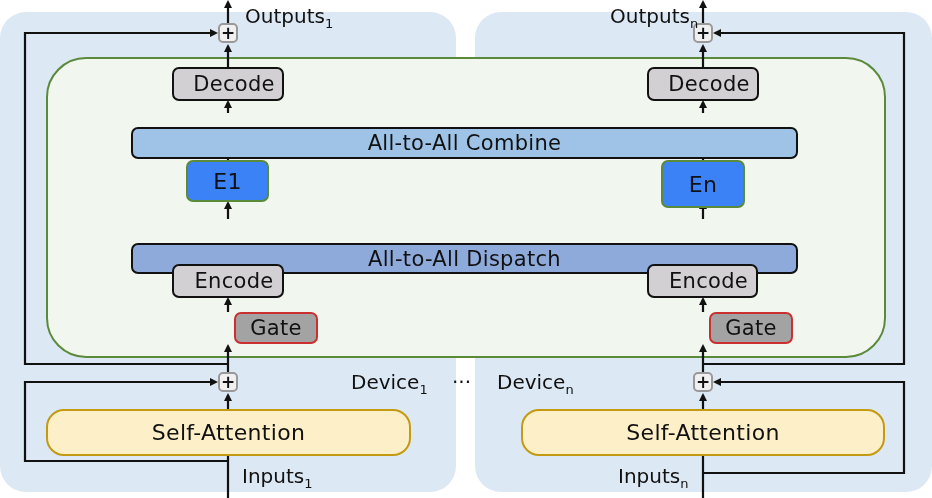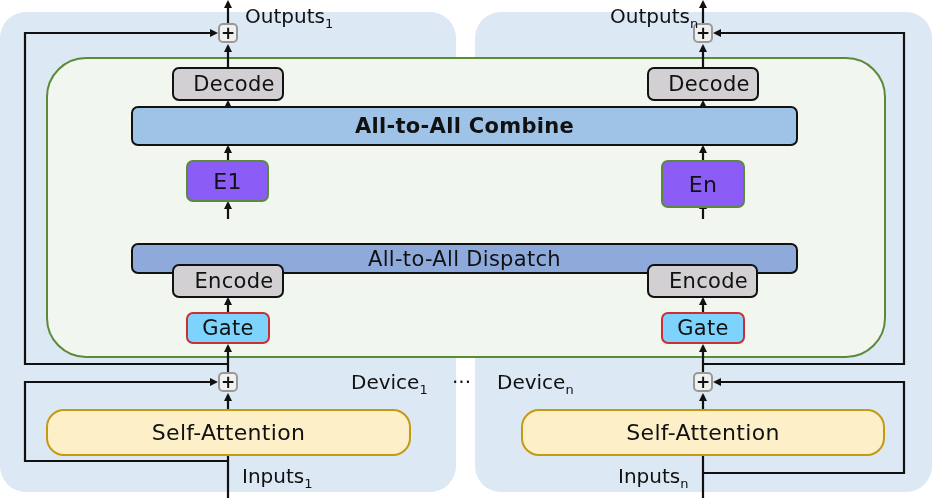--- a/index.html
+++ b/index.html
@@ -2,22 +2,22 @@
 <html><head>
 <meta charset="utf-8">
 <style>
   html,body{margin:0;padding:0;background:#ffffff;}
   body{width:932px;height:498px;position:relative;overflow:hidden;font-family:"DejaVu Sans","Liberation Sans",sans-serif;color:#111;}
   .abs{position:absolute;}
   .panel{background:#dde8f5;border-radius:26px;}
   .inner{background:#f1f6ee;border:2.5px solid #5a8a3a;border-radius:40px;box-sizing:border-box;}
   .box{position:absolute;box-sizing:border-box;border:2.5px solid #111;border-radius:7px;display:flex;align-items:center;justify-content:center;font-size:21px;letter-spacing:0.3px;}
   .decode,.encode{background:#d2d0d2;padding-left:12px;}
-  .expert{background:#8b5cf6;border-color:#5a8a3a;font-size:22px;}
-  .gate{background:#7dd3fc;border-color:#cc2f2f;}
+  .expert{background:#3b82f6;border-color:#5a8a3a;font-size:22px;}
+  .gate{background:#a3a3a3;border-color:#cc2f2f;margin-left:48px;}
   .bar{background:#9fc3e6;font-size:21px;}
   .bar.dispatch{background:#8eaadb;margin-top:24px;}
   .attn{background:#fdf0c8;border-color:#c49a12;border-radius:18px;font-size:22px;}
   .plus{position:absolute;width:20px;height:20px;box-sizing:border-box;border:2.5px solid #999;background:#f0f0f0;border-radius:5px;display:flex;align-items:center;justify-content:center;font-size:17px;font-weight:bold;line-height:1;color:#111;}
   .label{position:absolute;font-size:20px;white-space:nowrap;}
   .label sub{font-size:13px;vertical-align:-5px;}
   svg.wires{position:absolute;left:0;top:0;}
 </style>
 </head>
 <body>
@@ -58,21 +58,21 @@
     <line x1="703" y1="160" x2="703" y2="147" marker-end="url(#ah)"></line>
     <line x1="703" y1="113" x2="703" y2="102" marker-end="url(#ah)"></line>
     <line x1="703" y1="67" x2="703" y2="46" marker-end="url(#ah)"></line>
     <line x1="703" y1="23" x2="703" y2="2" marker-end="url(#ah)"></line>
 
     <polyline points="703,473 904,473 904,382 715,382" marker-end="url(#ah)"></polyline>
     <polyline points="703,364 904,364 904,33 715,33" marker-end="url(#ah)"></polyline>
   </g>
 </svg>
 
-<div class="box bar" style="left:131px;top:106px;width:667px;height:40px;font-weight:bold;">
+<div class="box bar" style="left:131px;top:127px;width:667px;height:32px;">
     <span>All-to-All Combine</span>
   </div>
 <div class="box bar dispatch" style="left:131px;top:219px;width:667px;height:31px;">
     <span>All-to-All Dispatch</span>
   </div>
 
 <div class="box decode" style="left:172px;top:67px;width:112px;height:34px;">
     <span>Decode</span>
   </div>
 <div class="box expert" style="left:186px;top:160px;width:83px;height:42px;">

